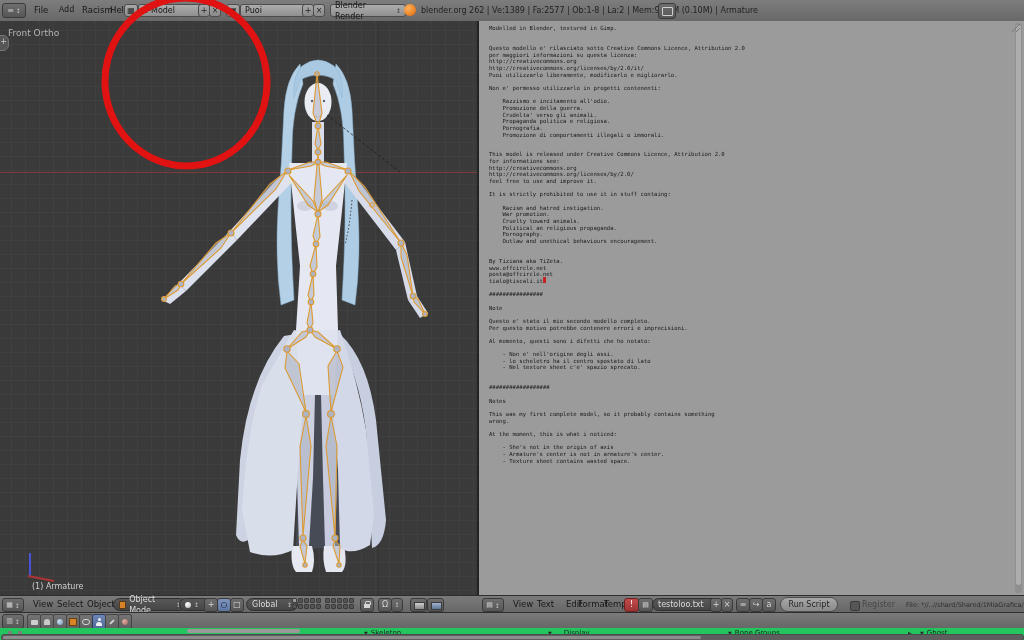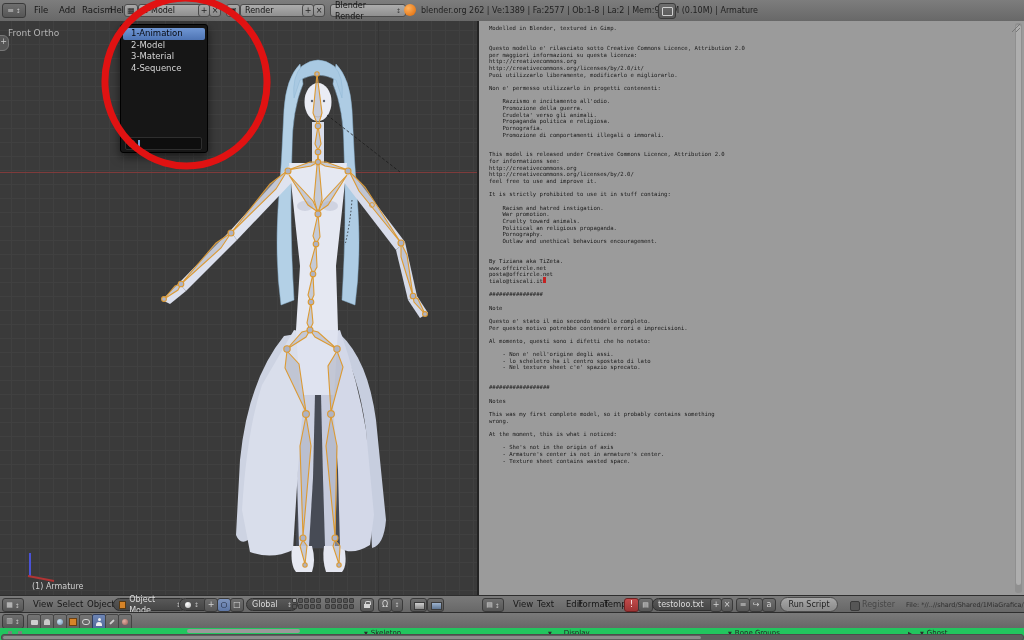--- a/index.html
+++ b/index.html
@@ -52,34 +52,34 @@
 <body>
 
 <div id="stage">
 
   <div class="abs hbar" style="left:0;top:0;width:1024px;height:21px;">
     <div class="abs tbtn" style="left:2px;top:3px;width:22px;height:13px;display:flex;align-items:center;justify-content:center;gap:2px;">
       <span style="font-size:8px;color:#cfcfcf;">≡</span>
       <span class="updn">↕</span>
     </div>
     <span class="abs menu" style="left:30px;top:4px;">File</span>
-    <span class="abs menu" style="left:55px;top:4px;">Add</span>
+    <span class="abs menu" style="left:55px;top:4px;font-family:Liberation Mono, monospace;">Add</span>
     <span class="abs menu" style="left:78px;top:4px;">Racism</span>
     <span class="abs menu" style="left:106px;top:4px;">Help</span>
 
     <div class="abs hbtn" style="left:124px;top:4px;width:12px;height:11px;"><span>▦</span></div>
     <div class="abs hfield" style="left:138px;top:4px;width:56px;height:11px;">
       <span>2-Model</span>
     </div>
     <div class="abs hbtn" style="left:198px;top:4px;width:10px;height:11px;"><span>+</span></div>
     <div class="abs hbtn" style="left:209px;top:4px;width:10px;height:11px;"><span>×</span></div>
 
     <div class="abs hbtn" style="left:226px;top:4px;width:12px;height:11px;"><span>▣</span></div>
     <div class="abs hfield" style="left:240px;top:4px;width:58px;height:11px;">
-      <span>Render</span>
+      <span>Puoi</span>
     </div>
     <div class="abs hbtn" style="left:302px;top:4px;width:10px;height:11px;"><span>+</span></div>
     <div class="abs hbtn" style="left:313px;top:4px;width:10px;height:11px;"><span>×</span></div>
 
     <div class="abs hfield" style="left:330px;top:4px;width:66px;height:11px;justify-content:space-between;">
       <span>Blender Render</span>
       <span class="updn dark">↕</span>
     </div>
 
     <div class="abs" style="left:404px;top:4px;width:12px;height:12px;border-radius:50%;
@@ -272,33 +272,20 @@
       <div class="abs" style="left:1px;top:2px;width:5px;height:560px;background:#aeaeae;border-radius:3px;"></div>
     </div>
 
     <svg class="abs" style="left:532px;top:1px;" width="12" height="12">
       <line x1="2" y1="10" x2="10" y2="2" stroke="#777" stroke-width="1"></line>
       <line x1="6" y1="10" x2="10" y2="6" stroke="#777" stroke-width="1"></line>
     </svg>
   </div>
   <div class="abs" style="left:477px;top:21px;width:2px;height:574px;background:#232323;"></div>
 
-  <div class="abs" id="layout-dropdown" style="left:120px;top:24px;width:86px;height:127px;">
-    <div style="padding-top:3px;">
-      <div class="dd-item sel">1-Animation</div>
-      <div class="dd-item">2-Model</div>
-      <div class="dd-item">3-Material</div>
-      <div class="dd-item">4-Sequence</div>
-    </div>
-    <div class="abs" id="dd-search" style="left:4px;top:112px;width:75px;height:11px;">
-      <div class="abs" style="left:2px;top:2px;width:5px;height:5px;border:1px solid #9a9a9a;border-radius:50%;"></div>
-      <div class="abs" style="left:7px;top:7px;width:3px;height:1px;background:#9a9a9a;transform:rotate(45deg);"></div>
-      <div class="abs" style="left:12px;top:1.5px;width:2px;height:8px;background:#6f9fd8;"></div>
-    </div>
-  </div>
 
   <svg class="abs" style="left:0;top:0;pointer-events:none;z-index:50;" width="1024" height="640">
     <ellipse cx="186" cy="82" rx="81" ry="84" fill="none" stroke="#e01212" stroke-width="7" transform="rotate(-6 186 82)"></ellipse>
   </svg>
 
   <div class="abs fbar" style="left:0;top:595px;width:478px;height:17px;">
     <div class="abs tbtn" style="left:2px;top:2px;width:20px;height:12px;display:flex;align-items:center;justify-content:center;gap:2px;">
       <span style="font-size:7px;color:#cfcfcf;">▦</span>
       <span class="updn">↕</span>
     </div>

